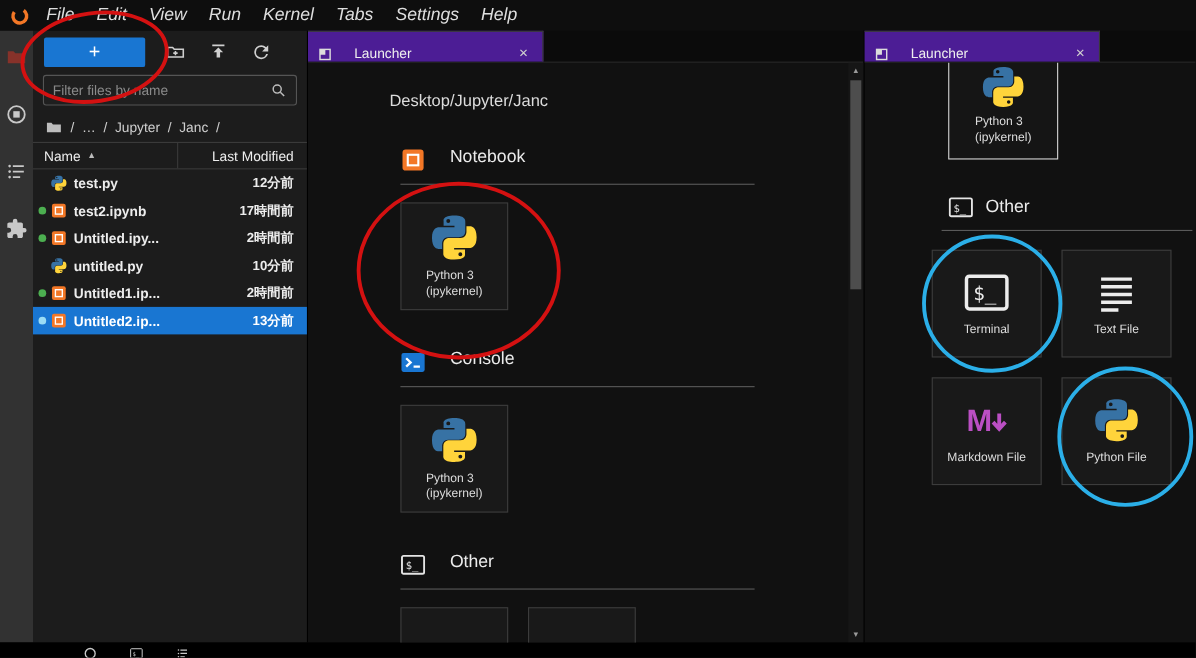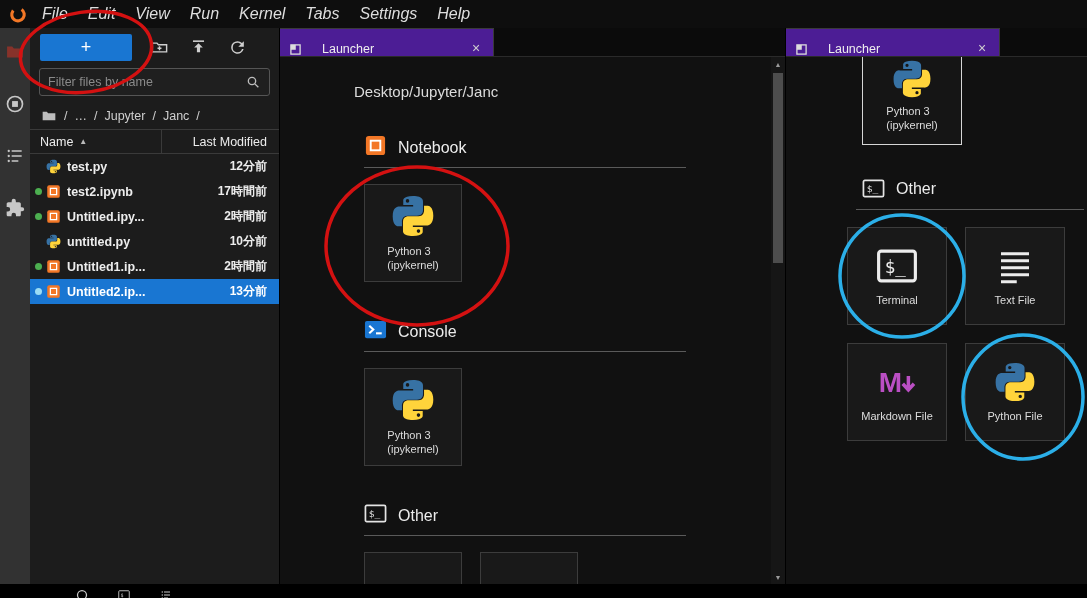--- a/index.html
+++ b/index.html
@@ -61,21 +61,21 @@
          display: flex; align-items: flex-end; gap: 20px; padding: 0 9px; font-size: 12.5px; color: #eee; }
   .ticon { width: 13px; height: 13px; color: #dcdcdc; }
   .ticon svg { width: 100%; height: 100%; }
   .tab-label { flex: 1; }
   .tab-close { width: 16px; text-align: center; color: #cfcfcf; font-size: 14px; }
 
   
   .main { flex: 1; min-width: 0; display: flex; flex-direction: column; background: #111; }
   .launcher-body { flex: 1; position: relative; overflow: hidden; padding: 26px 20px 0 74px; }
   .cwd { font-size: 15px; color: #dcdcdc; margin-bottom: 34px; }
-  .section-head { display: flex; align-items: flex-end; gap: 11px; margin: 0 0 10px 10px; }
+  .section-head { display: flex; align-items: flex-start; gap: 22px; margin: 0 0 10px 10px; }
   .sicon { width: 23px; height: 23px; color: #e4e4e4; }
   .sicon svg { width: 100%; height: 100%; }
   .section-title { font-size: 16px; color: #ececec; }
   .section-rule { border: none; border-top: 1px solid #5a5a5a; width: 322px; margin: 0 0 16px 10px; }
   .cards { display: flex; gap: 18px; margin: 0 0 36px 10px; }
   .launch-card { width: 98px; height: 98px; background: #191919; border: 1px solid #3c3c3c;
                  display: flex; flex-direction: column; align-items: center; justify-content: center; gap: 7px; }
   .card-logo { width: 44px; height: 44px; }
   .card-logo svg { width: 100%; height: 100%; }
   .card-text { font-size: 11px; color: #ddd; line-height: 1.25; }

